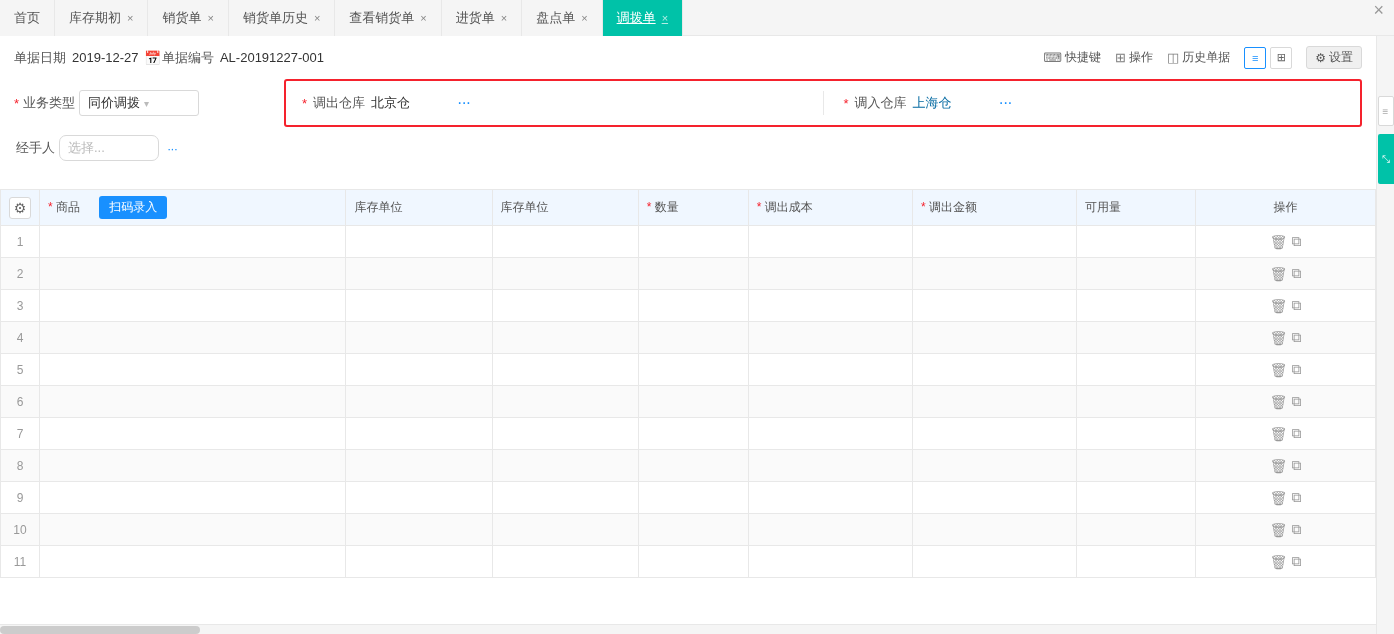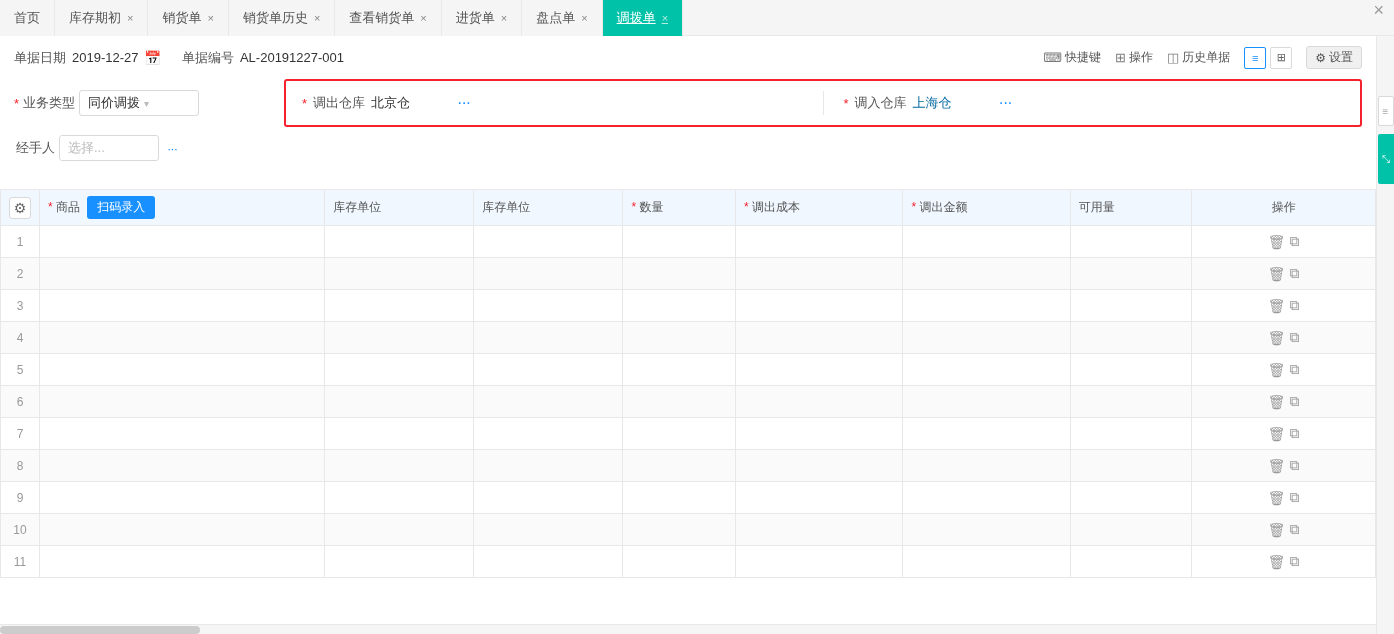--- a/index.html
+++ b/index.html
@@ -45,21 +45,20 @@
       font-size: 18px;
       color: #999;
       cursor: pointer;
     }
 
     
     .header-row {
       display: flex;
       align-items: center;
       margin-bottom: 10px;
-      gap: 20px;
     }
     .header-field {
       display: flex;
       align-items: center;
       gap: 6px;
       font-size: 13px;
       color: #555;
     }
     .header-field .label { color: #555; }
     .header-field .value { color: #333; font-weight: 500; }
@@ -369,39 +368,39 @@
             <span class="field-label">调入仓库</span>
             <span class="field-value" style="color:#0369a1;">上海仓</span>
             <span class="more-btn">···</span>
           </div>
         </div>
       </div>
 
       <div class="form-row2">
         <div class="form-field">
           <span class="field-label">经手人</span>
-          <div class="field-dropdown" style="min-width:100px; color:#bbb;">
+          <div class="field-dropdown" style="min-width:100px; color:#bbb;border-radius:7px;">
             <span style="color:#bbb;">选择...</span>
           </div>
           <span class="more-btn" style="font-size:13px; color:#1890ff; margin-left:4px;">···</span>
         </div>
       </div>
 
     </div>
 
     <div class="table-wrapper">
       <table class="data-table">
         <thead>
           <tr>
             <th style="width:36px; text-align:center;">
               <span class="gear-btn" style="display:inline-flex; align-items:center; justify-content:center; width:22px; height:22px; border:1px solid #d9d9d9; border-radius:3px; cursor:pointer; background:#fff;">⚙</span>
             </th>
             <th class="required" style="min-width:120px;">
               <span>商品</span>
-              <button class="scan-btn" style="margin-left:4px;">扫码录入</button>
+              <button class="scan-btn" style="margin-left:16px;">扫码录入</button>
             </th>
             <th>库存单位</th>
             <th>库存单位</th>
             <th class="required">数量</th>
             <th class="required">调出成本</th>
             <th class="required">调出金额</th>
             <th>可用量</th>
             <th style="min-width:80px; text-align:center;">操作</th>
           </tr>
         </thead>

